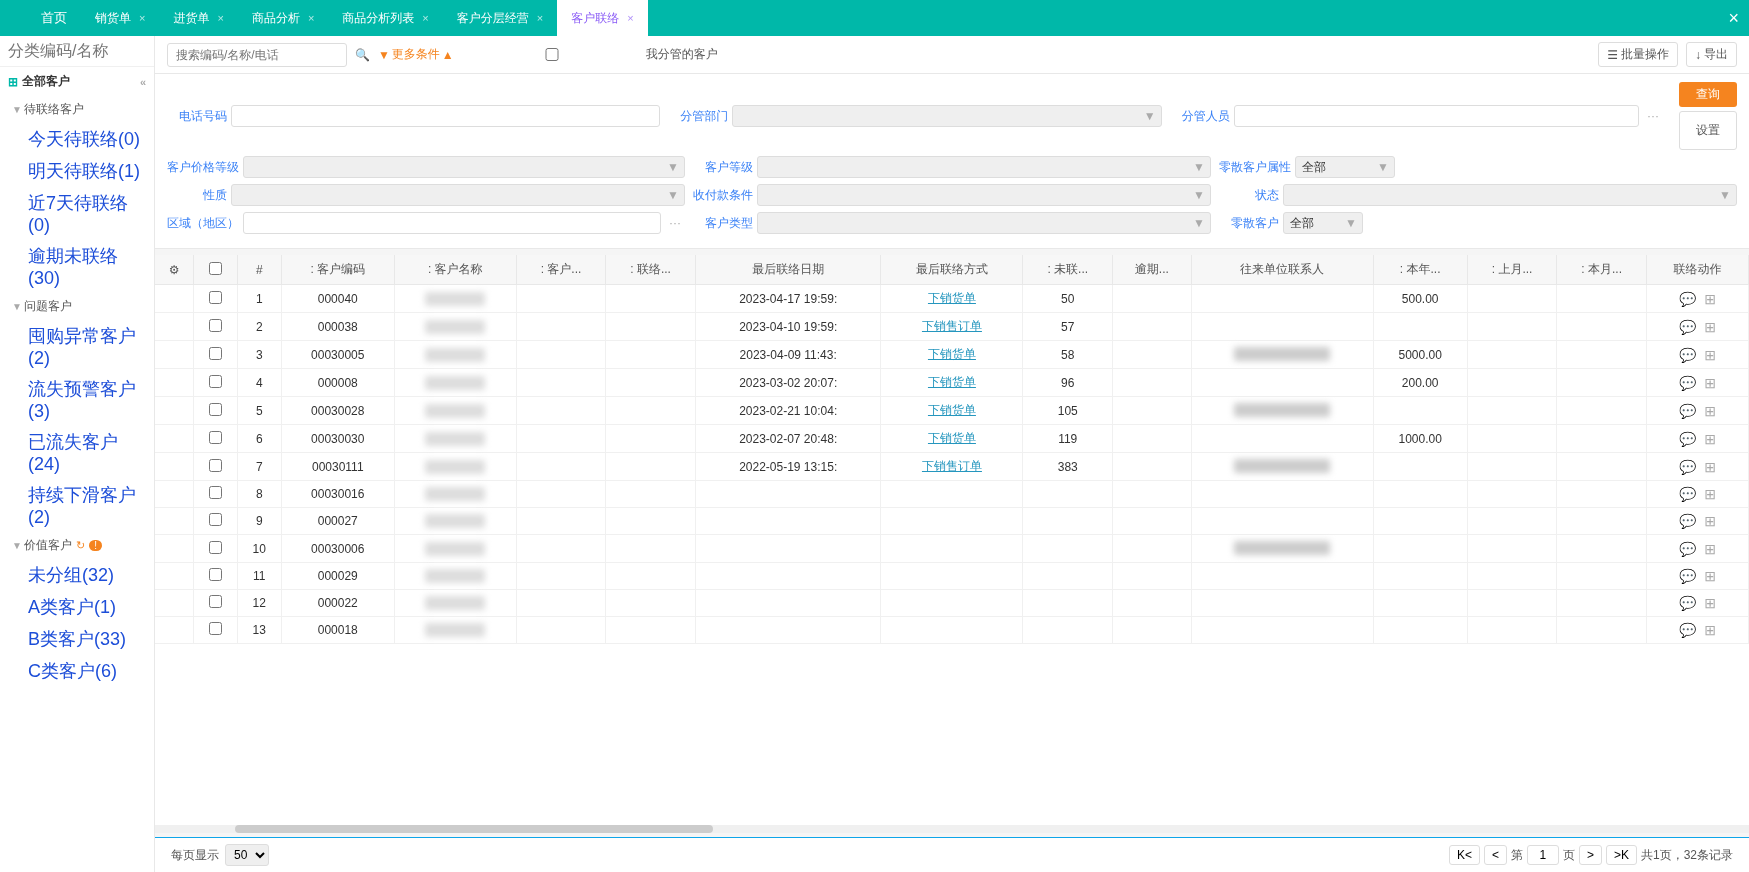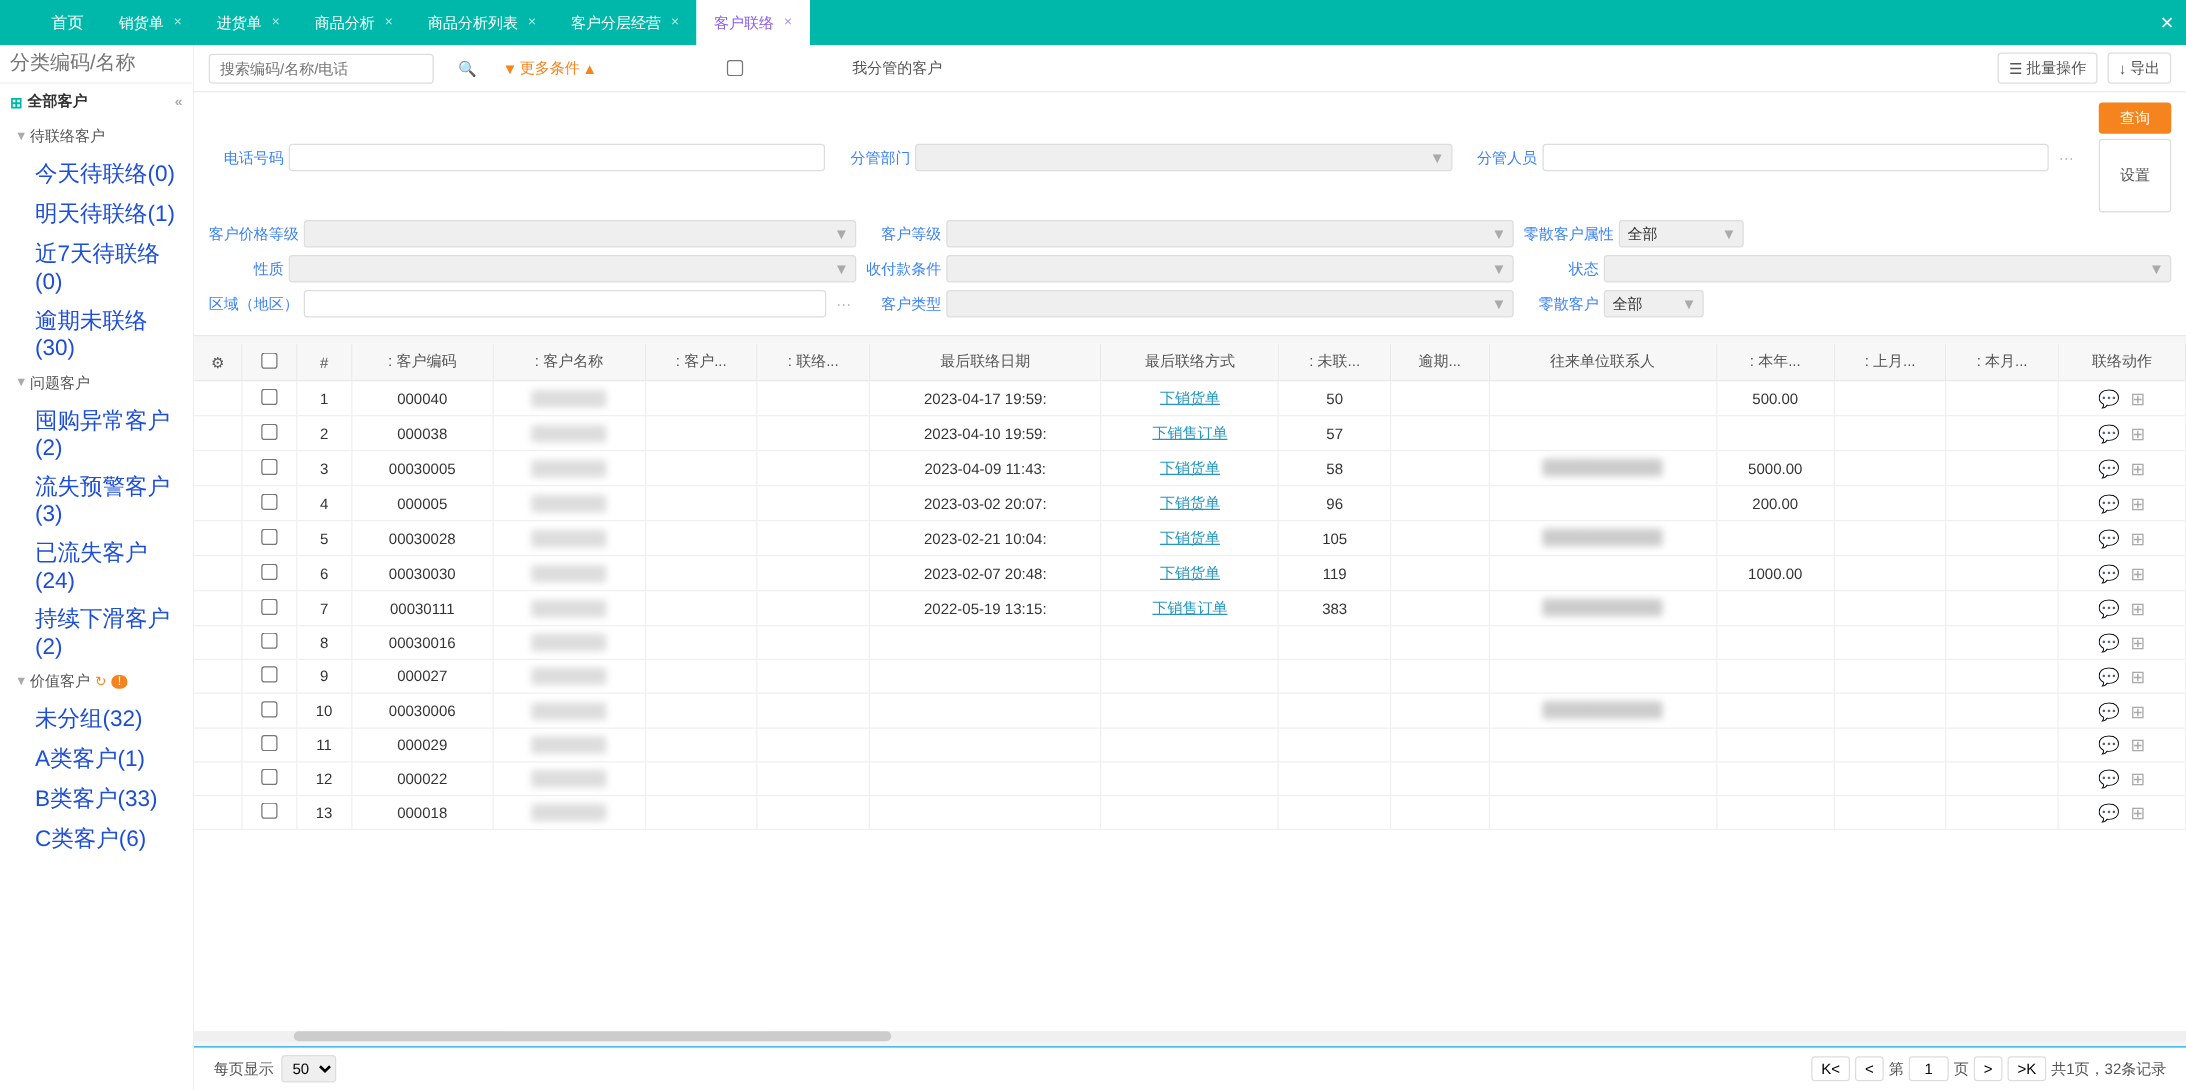--- a/index.html
+++ b/index.html
@@ -133,21 +133,21 @@
       background: #f5f5f5;
     }
 
     
     .filter-bar {
       background: #fff;
       border-bottom: 1px solid #e8e8e8;
       padding: 6px 12px;
       display: flex;
       align-items: center;
-      gap: 20px;
+      gap: 8px;
     }
     .filter-bar input {
       border: 1px solid #ddd;
       border-radius: 3px;
       padding: 4px 8px;
       width: 180px;
       outline: none;
       font-size: 12px;
     }
     .filter-more {
@@ -256,21 +256,21 @@
       border-radius: 3px;
       padding: 4px 16px;
       cursor: pointer;
       font-size: 12px;
     }
     .btn-reset {
       background: #fff;
       color: #555;
       border: 1px solid #ddd;
       border-radius: 3px;
-      padding: 20px 16px;
+      padding: 10px 16px;
       cursor: pointer;
       font-size: 12px;
     }
     .adv-field-dotdot {
       color: #aaa;
       padding: 0 4px;
     }
 
     
     .table-wrap {
@@ -674,21 +674,21 @@
       <div class="action-icons">
         <span class="action-icon">💬</span>
         <span class="action-icon">⊞</span>
       </div>
     </td>
   </tr>
             <tr>
     <td></td>
     <td><input type="checkbox" style=""></td>
     <td>4</td>
-    <td>000005</td>
+    <td>000008</td>
     <td><span class="blurred" style="display:inline-block;background:#ddd;color:#ddd;border-radius:2px;min-width:60px;">&nbsp;&nbsp;&nbsp;&nbsp;&nbsp;&nbsp;&nbsp;&nbsp;</span></td>
     <td></td>
     <td></td>
     <td>2023-03-02 20:07:</td>
     <td><span class="link-cell">下销货单</span></td>
     <td>96</td>
     <td></td>
     <td></td>
     <td>200.00</td>
     <td></td>

